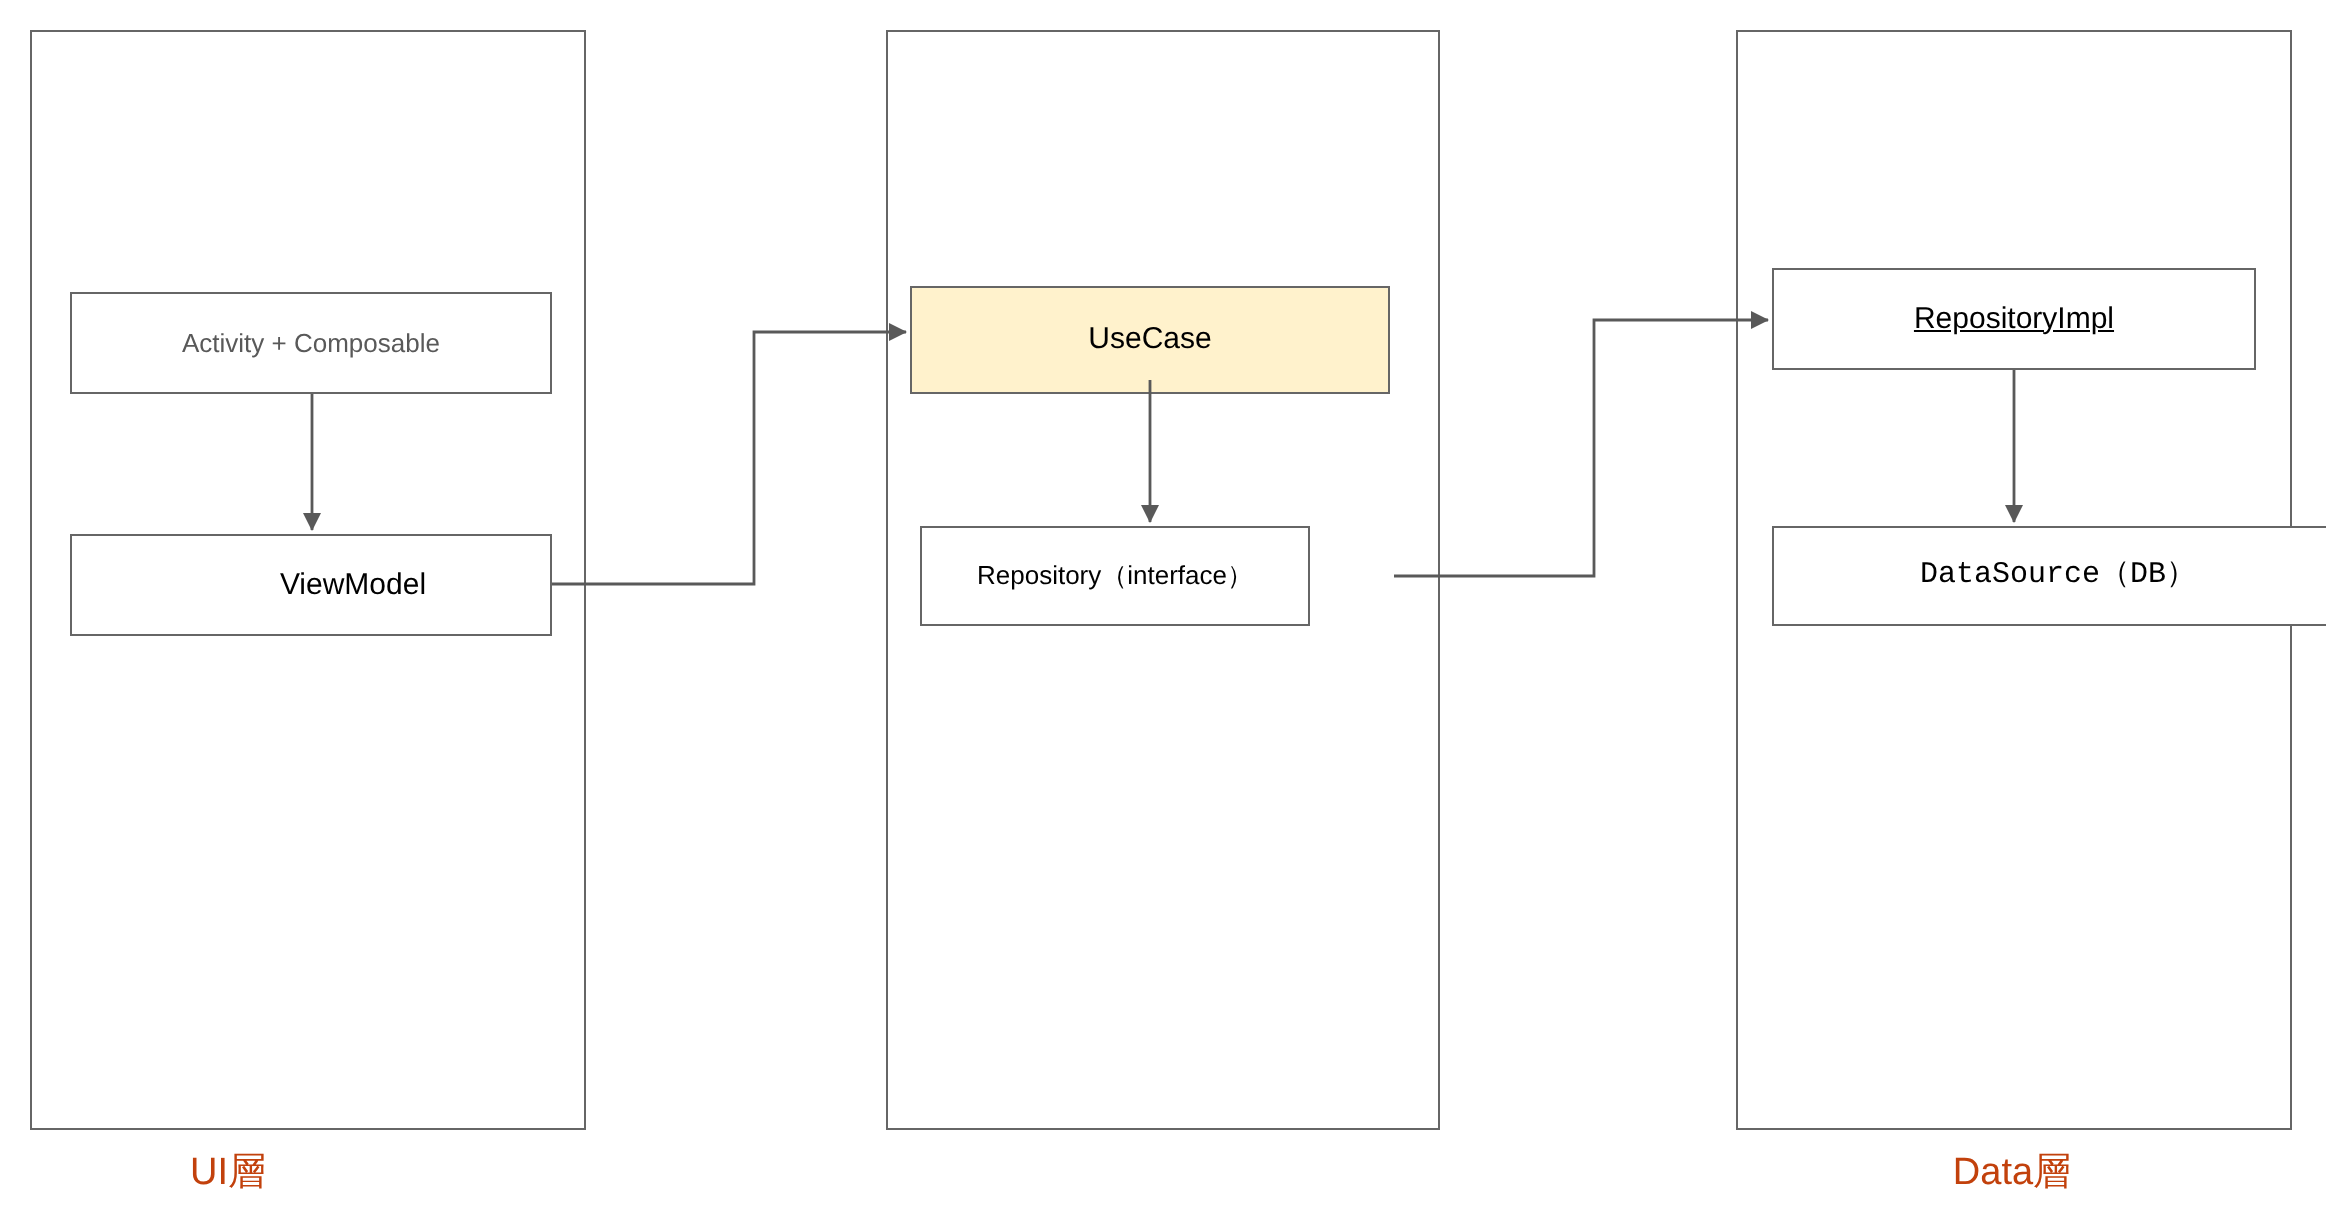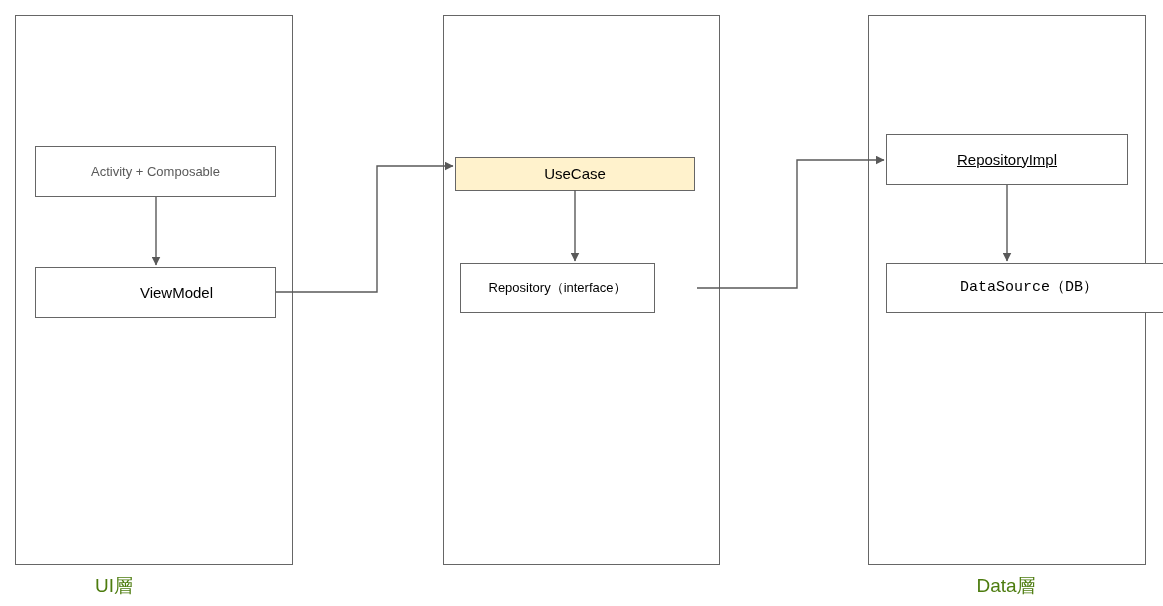--- a/index.html
+++ b/index.html
@@ -35,33 +35,33 @@
     line-height: 1.2;
   }
   .node.small-text { font-size: 13px; }
   .node.muted { color: #595959; }
   .node.accent { background: #FFF2CC; }
   .layer-label {
     position: absolute;
     width: 200px;
     text-align: center;
     font-size: 19px;
-    color: #4d7c0f;
+    color: #c2410c;
     white-space: nowrap;
   }
   .connectors {
     position: absolute;
     left: 0;
     top: 0;
     pointer-events: none;
   }
   
   #node-activity       { left: 35px;  top: 146px; width: 241px; height: 51px; }
   #node-viewmodel      { left: 35px;  top: 267px; width: 241px; height: 51px; padding-left: 42px; }
-  #node-usecase        { left: 455px; top: 157px; width: 240px; height: 34px; }
+  #node-usecase        { left: 455px; top: 143px; width: 240px; height: 54px; }
   #node-repository     { left: 460px; top: 263px; width: 195px; height: 50px; }
   #node-repositoryimpl { left: 886px; top: 134px; width: 242px; height: 51px; text-decoration: underline; }
   #node-datasource     { left: 886px; top: 263px; width: 286px; height: 50px; font-family: Liberation Mono, monospace; }
   
   #container-ui     { left: 15px;  top: 15px; width: 278px; height: 550px; }
   #container-domain { left: 443px; top: 15px; width: 277px; height: 550px; }
   #container-data   { left: 868px; top: 15px; width: 278px; height: 550px; }
   
   #label-ui     { left: 14px;  top: 573px; }
   #label-domain { left: 490px; top: 573px; }

